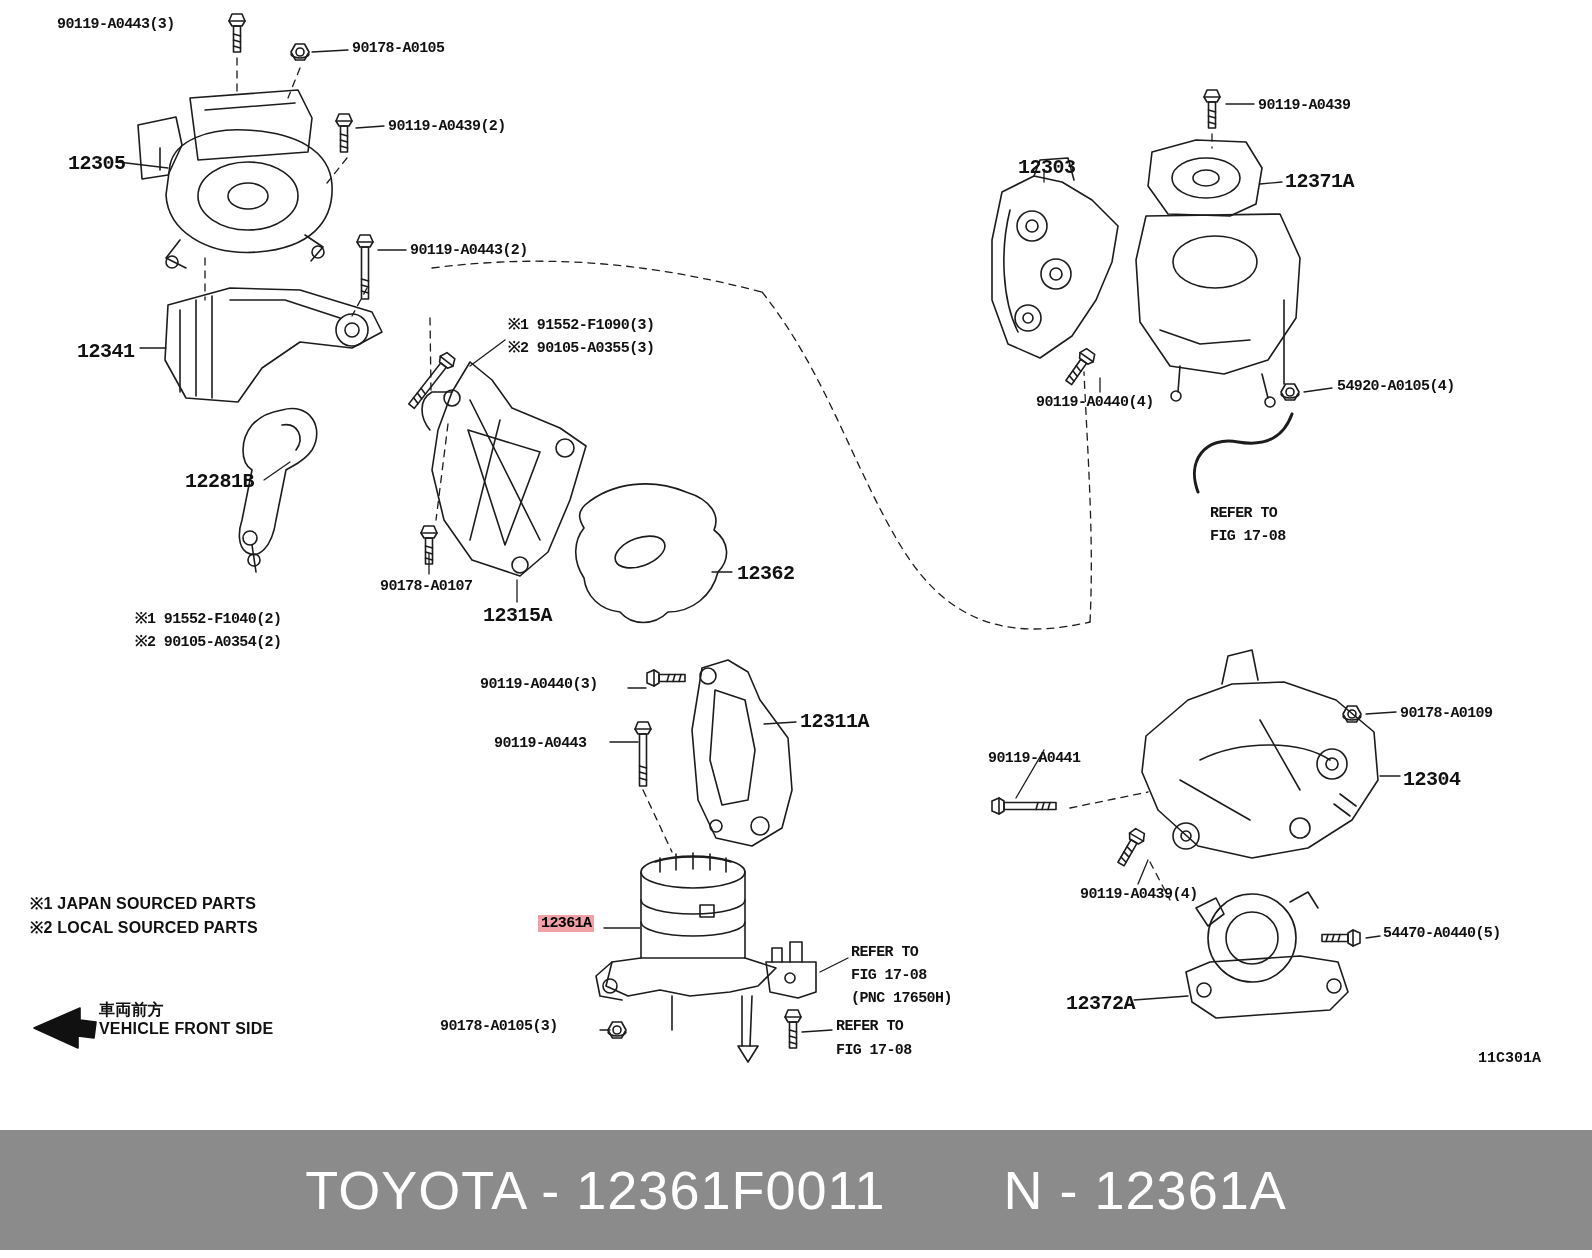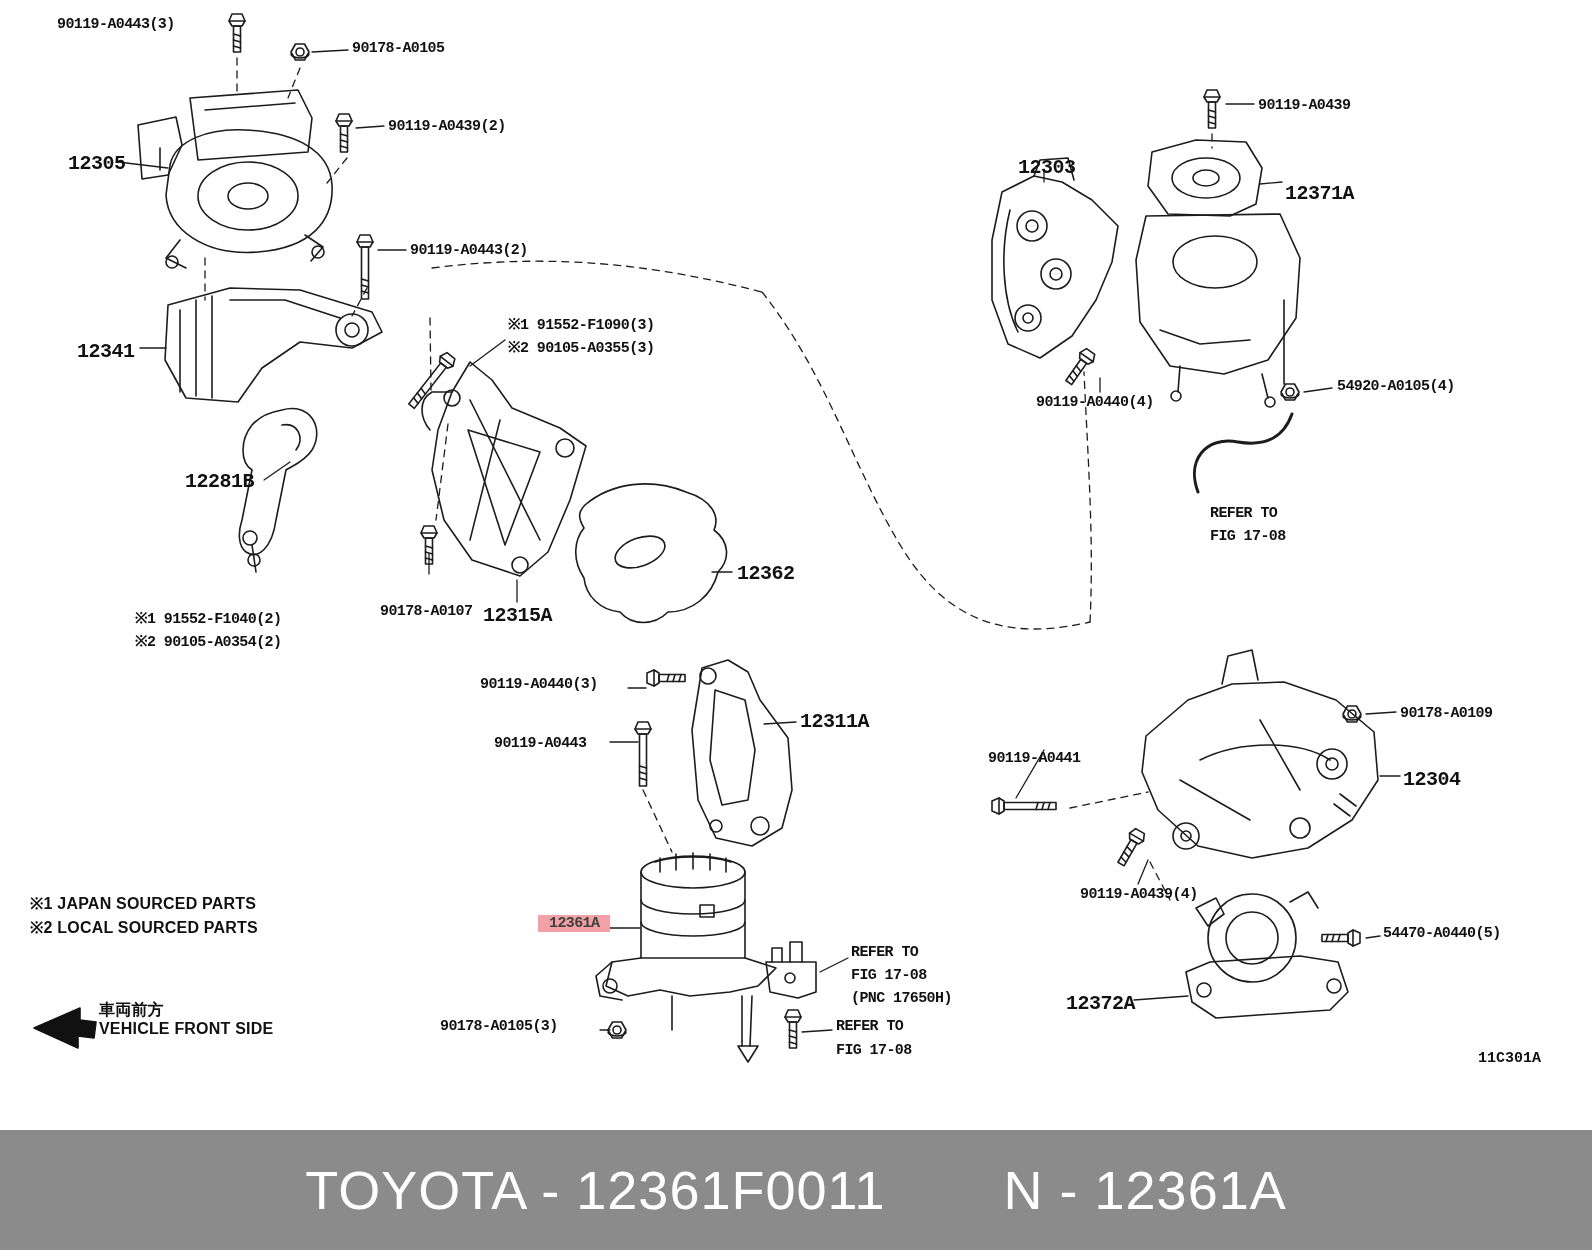--- a/index.html
+++ b/index.html
@@ -5,21 +5,21 @@
   html,body{margin:0;padding:0;background:#ffffff;}
   #page{position:relative;width:1592px;height:1258px;background:#ffffff;overflow:hidden;
         font-family:"Liberation Sans",sans-serif;}
   #art{position:absolute;left:0;top:0;}
   #labels{position:absolute;left:0;top:0;width:1592px;height:1130px;}
   .lbl{position:absolute;white-space:nowrap;color:#111;}
   .pn{font:700 15px "Liberation Mono",monospace;letter-spacing:-0.6px;}
   .id{font:700 20px "Liberation Mono",monospace;letter-spacing:-0.5px;}
   .note{font:700 16px "Liberation Sans",sans-serif;letter-spacing:0.2px;}
   .code{font:700 15px "Liberation Mono",monospace;text-align:center;}
-  .hl{background:#f2a2a6;color:#404040;padding:0 11px;}
+  .hl{background:#f2a2a6;color:#000000;padding:0 3px;}
   #footer{position:absolute;left:0;top:1130px;width:1592px;height:120px;background:#8b8b8b;
           display:flex;align-items:center;justify-content:center;gap:118px;}
   #footer span{color:#ffffff;font:400 54px "Liberation Sans",sans-serif;letter-spacing:1px;}
 </style>
 </head>
 <body>
 
 <div id="page">
 
   <svg id="art" width="1592" height="1258" viewBox="0 0 1592 1258">
@@ -266,31 +266,31 @@
   <div id="labels">
       <span class="lbl pn" style="left: 57px; top: 16px;">90119-A0443(3)</span>
       <span class="lbl pn" style="left: 352px; top: 40px;">90178-A0105</span>
       <span class="lbl pn" style="left: 388px; top: 118px;">90119-A0439(2)</span>
       <span class="lbl id" style="left: 52px; top: 152px; margin-left: 16px;">12305</span>
       <span class="lbl pn" style="left: 410px; top: 242px;">90119-A0443(2)</span>
       <span class="lbl id" style="left: 77px; top: 340px;">12341</span>
       <span class="lbl pn" style="left: 508px; top: 313px;">※1 91552-F1090(3)</span>
       <span class="lbl pn" style="left: 508px; top: 336px;">※2 90105-A0355(3)</span>
       <span class="lbl id" style="left: 185px; top: 470px;">12281B</span>
-      <span class="lbl pn" style="left: 380px; top: 603px; text-align: right;">90178-A0107</span>
+      <span class="lbl pn" style="left: 380px; top: 578px; text-align: right;">90178-A0107</span>
       <span class="lbl id" style="left: 483px; top: 604px;">12315A</span>
       <span class="lbl id" style="left: 737px; top: 562px;">12362</span>
       <span class="lbl pn" style="left: 135px; top: 607px; text-align: center;">※1 91552-F1040(2)</span>
       <span class="lbl pn" style="left: 135px; top: 630px;">※2 90105-A0354(2)</span>
       <span class="lbl pn" style="left: 480px; top: 676px;">90119-A0440(3)</span>
       <span class="lbl id" style="left: 800px; top: 710px;">12311A</span>
       <span class="lbl pn" style="left: 494px; top: 735px;">90119-A0443</span>
       <span class="lbl id" style="left: 1018px; top: 156px;">12303</span>
       <span class="lbl pn" style="left: 1258px; top: 97px;">90119-A0439</span>
-      <span class="lbl id" style="left: 1285px; top: 182px;">12371A</span>
+      <span class="lbl id" style="left: 1285px; top: 170px;">12371A</span>
       <span class="lbl pn" style="left: 1036px; top: 394px;">90119-A0440(4)</span>
       <span class="lbl pn" style="left: 1337px; top: 378px;">54920-A0105(4)</span>
       <span class="lbl pn" style="left: 1210px; top: 505px;">REFER TO</span>
       <span class="lbl pn" style="left: 1210px; top: 528px;">FIG 17-08</span>
       <span class="lbl pn" style="left: 1400px; top: 705px;">90178-A0109</span>
       <span class="lbl id" style="left: 1403px; top: 768px;">12304</span>
       <span class="lbl pn" style="left: 988px; top: 750px;">90119-A0441</span>
       <span class="lbl pn" style="left: 1080px; top: 886px;">90119-A0439(4)</span>
       <span class="lbl pn" style="left: 1383px; top: 925px;">54470-A0440(5)</span>
       <span class="lbl id" style="left: 1066px; top: 992px;">12372A</span>

